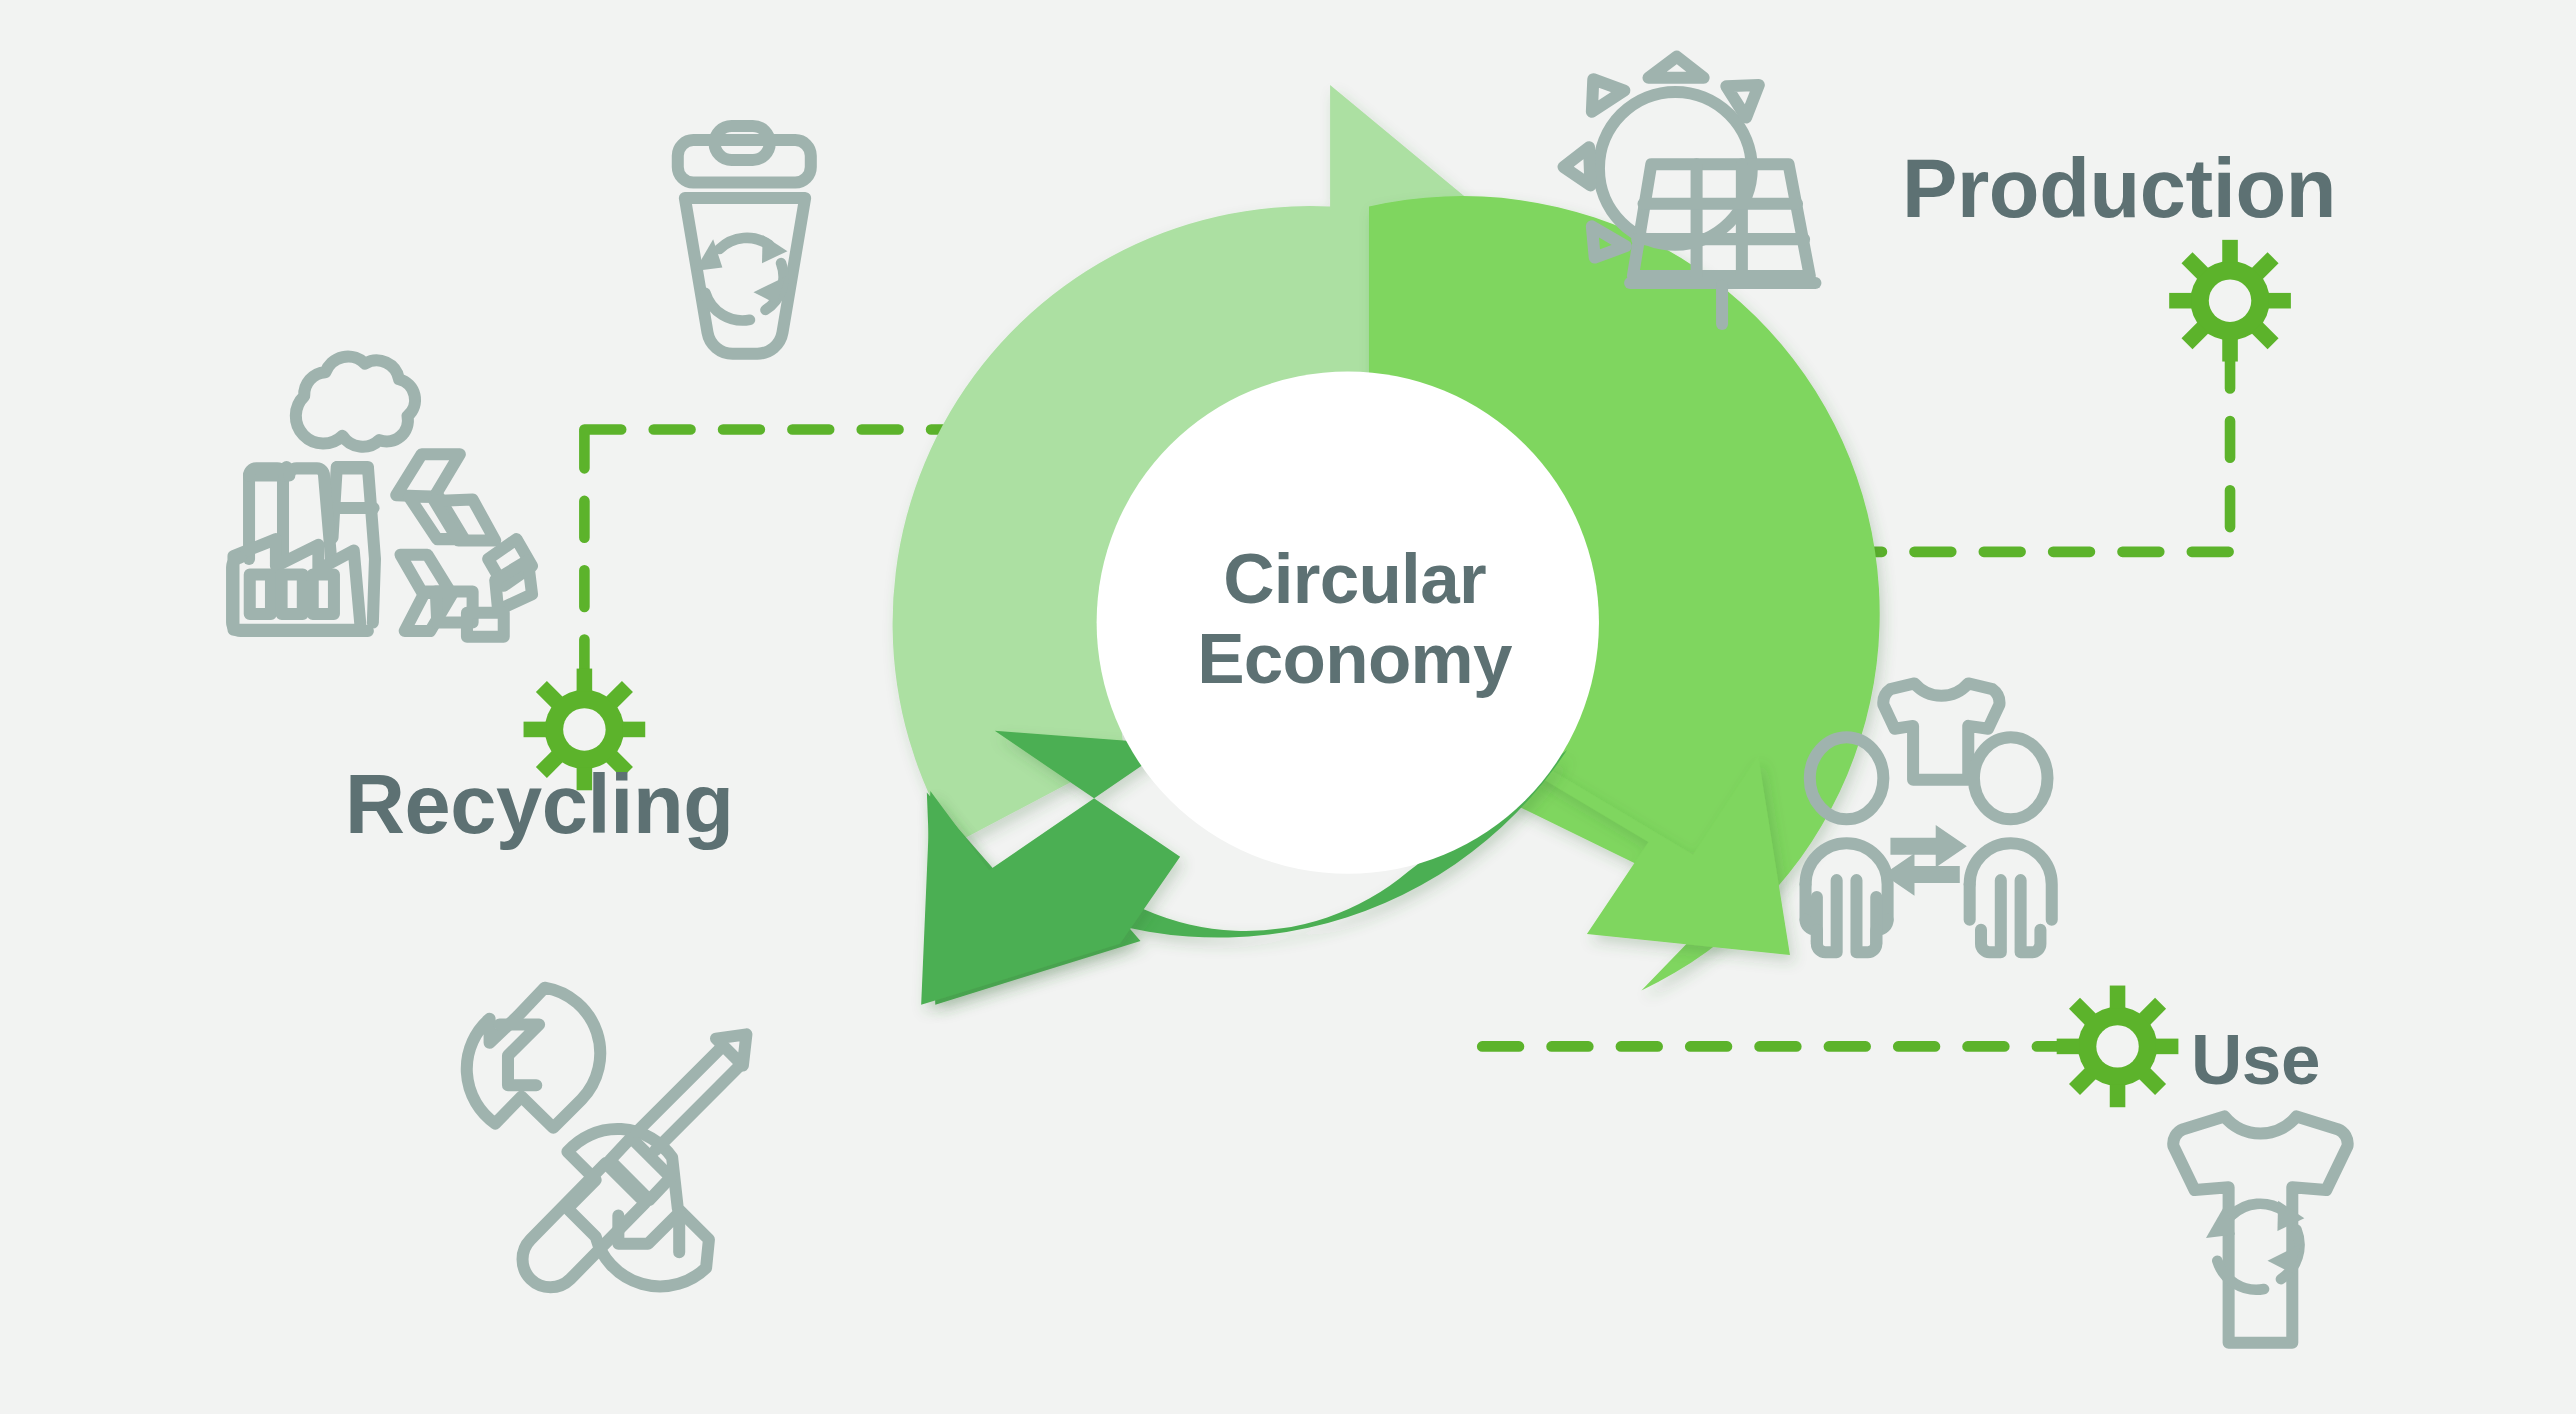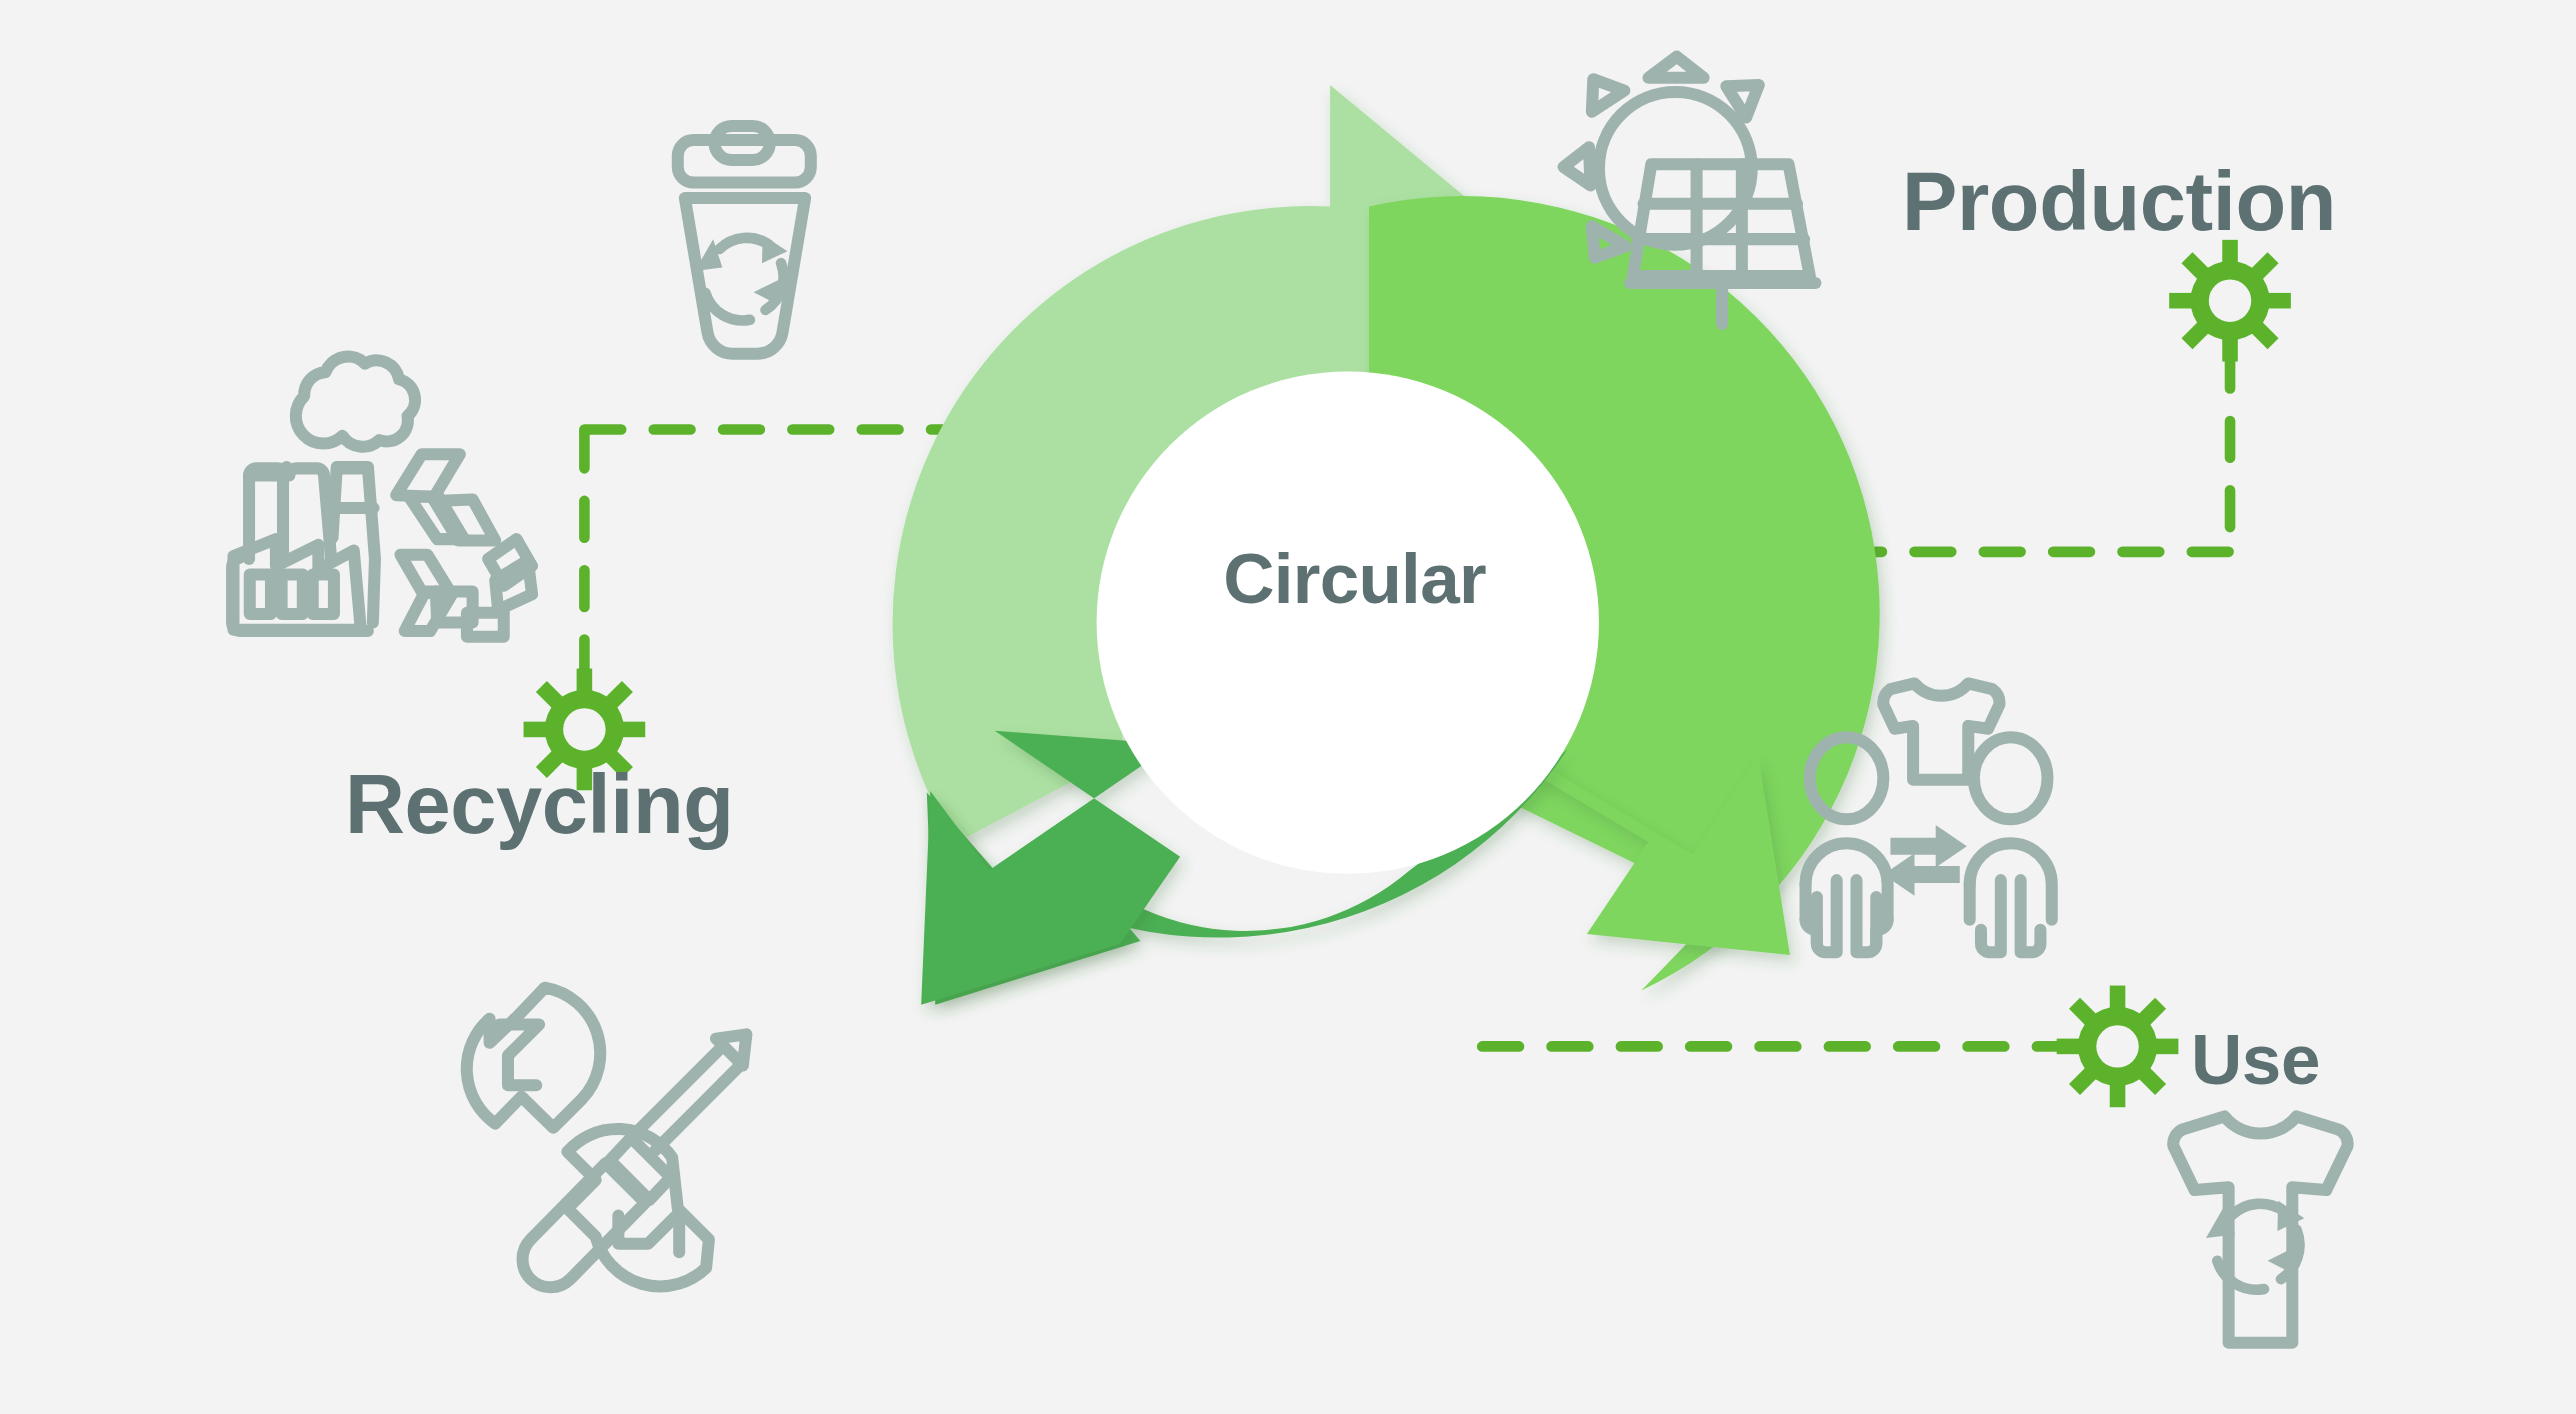--- a/index.html
+++ b/index.html
@@ -23,21 +23,21 @@
     width: 2576px;
     height: 1415px;
   }
   .lbl {
     position: absolute;
     color: #5d7173;
     font-weight: bold;
     white-space: nowrap;
     letter-spacing: -0.4px;
   }
-  #label-production { left: 1902px; top: 154px; font-size: 83px; text-align: center; }
+  #label-production { left: 1902px; top: 141px; font-size: 83px; text-align: center; }
   #label-recycling  { left: 345px;  top: 757px; font-size: 83px; }
   #label-use        { left: 2191px; top: 1019px; font-size: 71px; }
   #center-title {
     position: absolute;
     left: 1075px;
     top: 539px;
     width: 559px;
     text-align: center;
     color: #5d7173;
     font-size: 71px;
@@ -304,20 +304,21 @@
           <polygon points="3220,1697 3257,1722 3219,1740"></polygon>
           <polygon points="3240,1800 3253,1758 3205,1782"></polygon>
           <polygon points="3145,1703 3159,1745 3118,1750"></polygon>
         </g>
       </g>
     </g>
   </svg>
 
   <div id="center-title">
     <span>Circular</span>
+    <span>Economy</span>
   </div>
 
   <div class="lbl" id="label-production">Production</div>
 
   <div class="lbl" id="label-recycling">Recycling</div>
 
   <div class="lbl" id="label-use">Use</div>
 
 </div>
 

